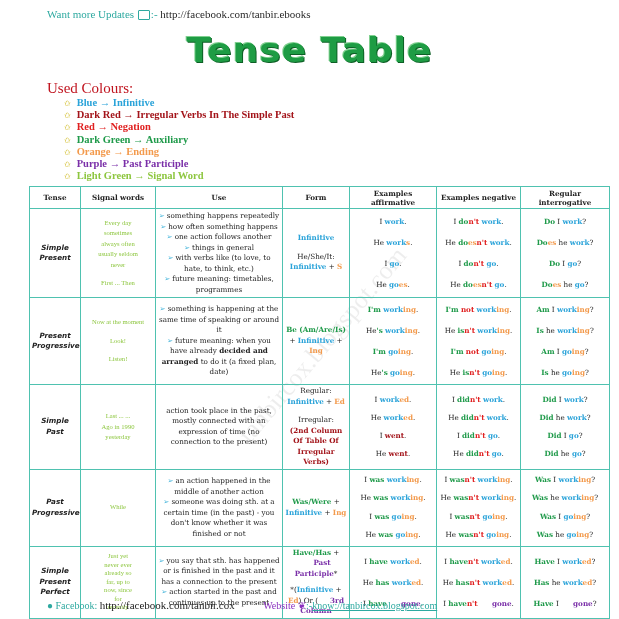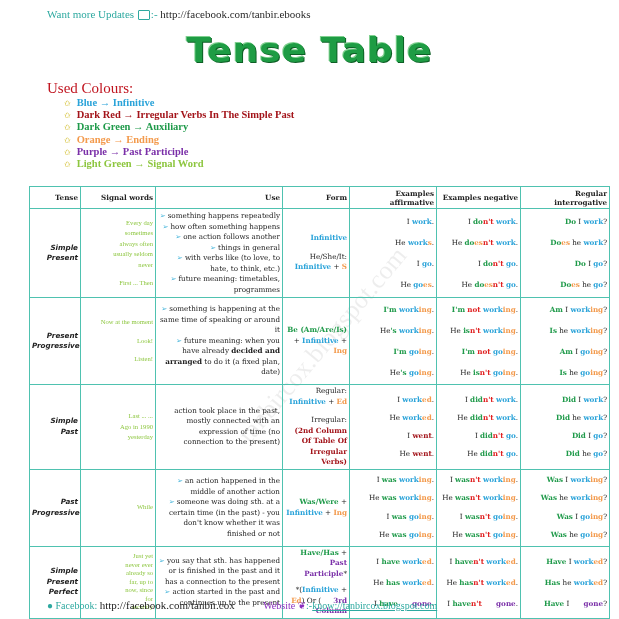--- a/index.html
+++ b/index.html
@@ -7,21 +7,21 @@
   .top-link{position:absolute;left:47px;top:8px;font-size:11px;color:#2ea9a0;font-family:"Liberation Serif",serif;}
   .top-link .url{color:#2a2a2a;}
   .book{display:inline-block;width:10px;height:8px;border:1px solid #2ea9a0;border-radius:1px;vertical-align:middle;margin:0 1px;}
   .title{position:absolute;left:0;width:619px;top:30px;text-align:center;font-family:"DejaVu Sans",sans-serif;font-weight:bold;font-size:36px;color:#1e9c44;letter-spacing:1px;text-shadow:1px 1px 0 #0d5f25,-1px -1px 0 #7fd08f;transform:scaleY(0.95);}
   .colours{position:absolute;left:47px;top:80px;font-family:"Liberation Serif",serif;}
   .colours h2{margin:0;font-size:15px;font-weight:normal;color:#c0141f;}
   .colours ul{list-style:none;margin:0;padding:0 0 0 17px;}
   .colours li{font-size:10.5px;font-weight:bold;line-height:11.2px;}
   .colours li .star{color:#c9b000;font-weight:normal;margin-right:6px;font-size:8px;}
   table{position:absolute;left:29px;top:186px;border-collapse:collapse;width:580px;table-layout:fixed;}
-  td,th{border:1.5px solid #4fc2b0;vertical-align:middle;padding:1px 2px;font-size:7.2px;line-height:10.5px;text-align:right;}
+  td,th{border:1.5px solid #4fc2b0;vertical-align:middle;padding:1px 2px;font-size:7.2px;line-height:10.5px;text-align:center;}
   th{font-weight:bold;height:19px;font-size:7.2px;line-height:9px;}
   .tense{font-family:"DejaVu Sans",sans-serif;font-weight:bold;font-style:italic;font-size:7.2px;}
   .signal{color:#8dc63f;font-size:6.6px;line-height:10.5px;font-family:"Liberation Serif",serif;}
   .use .b{color:#3ab0d8;margin-right:2px;}
   .blue{color:#2aa3d9;font-weight:bold;}
   .dred{color:#a3141a;font-weight:bold;}
   .red{color:#e02020;font-weight:bold;}
   .dgreen{color:#1f9a4a;font-weight:bold;}
   .purple{color:#7a2fa8;font-weight:bold;margin-left:12px;}
   .orange{color:#f39a4c;font-weight:bold;}
@@ -43,20 +43,21 @@
   <span class="url">http://facebook.com/tanbir.ebooks</span>
 </div>
 
 <div class="title">Tense Table</div>
 
 <div class="colours">
   <h2>Used Colours:</h2>
   <ul>
     <li style="color:#2aa3d9"><span class="star">✩</span><span>Blue → Infinitive</span></li>
     <li style="color:#a3141a"><span class="star">✩</span><span>Dark Red → Irregular Verbs In The Simple Past</span></li>
+    <li style="color:#e02020"><span class="star">✩</span><span>Red → Negation</span></li>
     <li style="color:#1f9a4a"><span class="star">✩</span><span>Dark Green → Auxiliary</span></li>
     <li style="color:#f39a4c"><span class="star">✩</span><span>Orange → Ending</span></li>
     <li style="color:#7a2fa8"><span class="star">✩</span><span>Purple → Past Participle</span></li>
     <li style="color:#8dc63f"><span class="star">✩</span><span>Light Green → Signal Word</span></li>
   </ul>
 </div>
 
 <table>
   <colgroup>
     <col style="width:51px">

